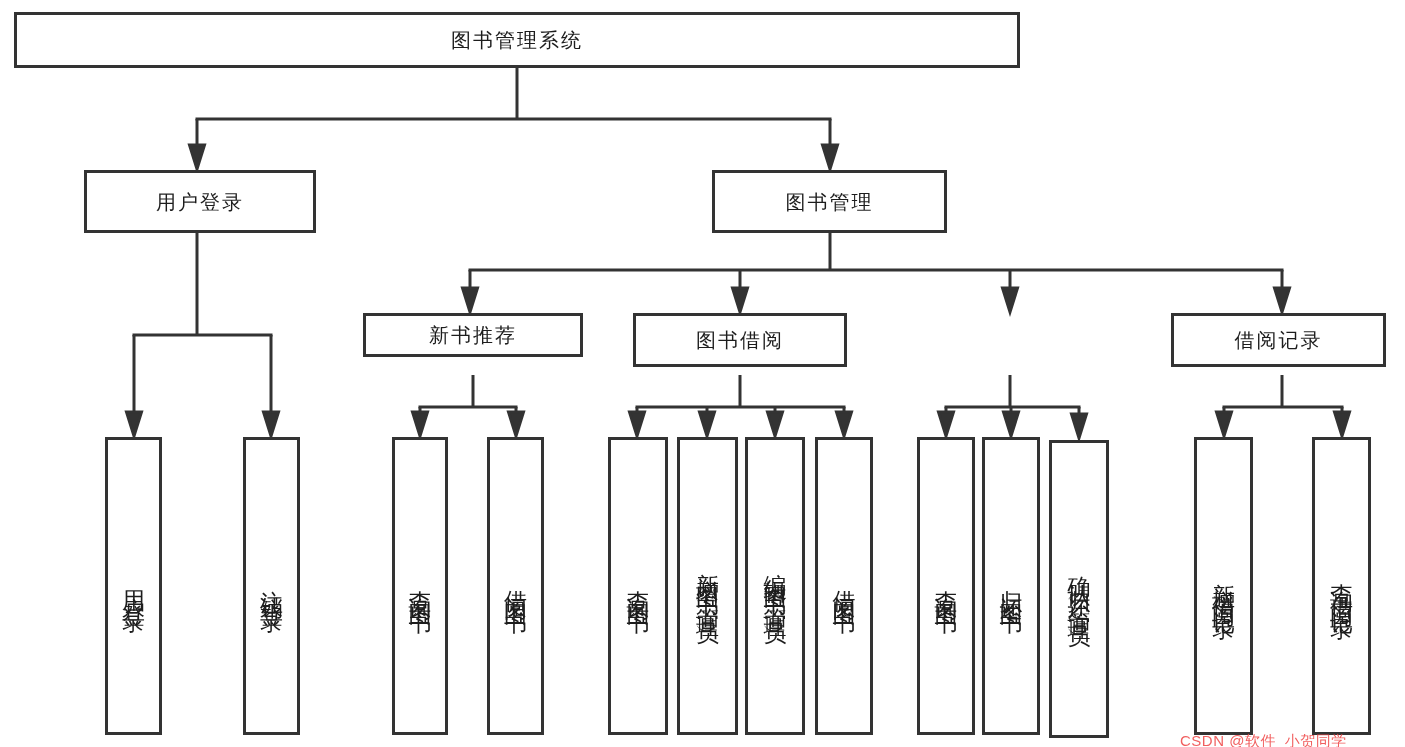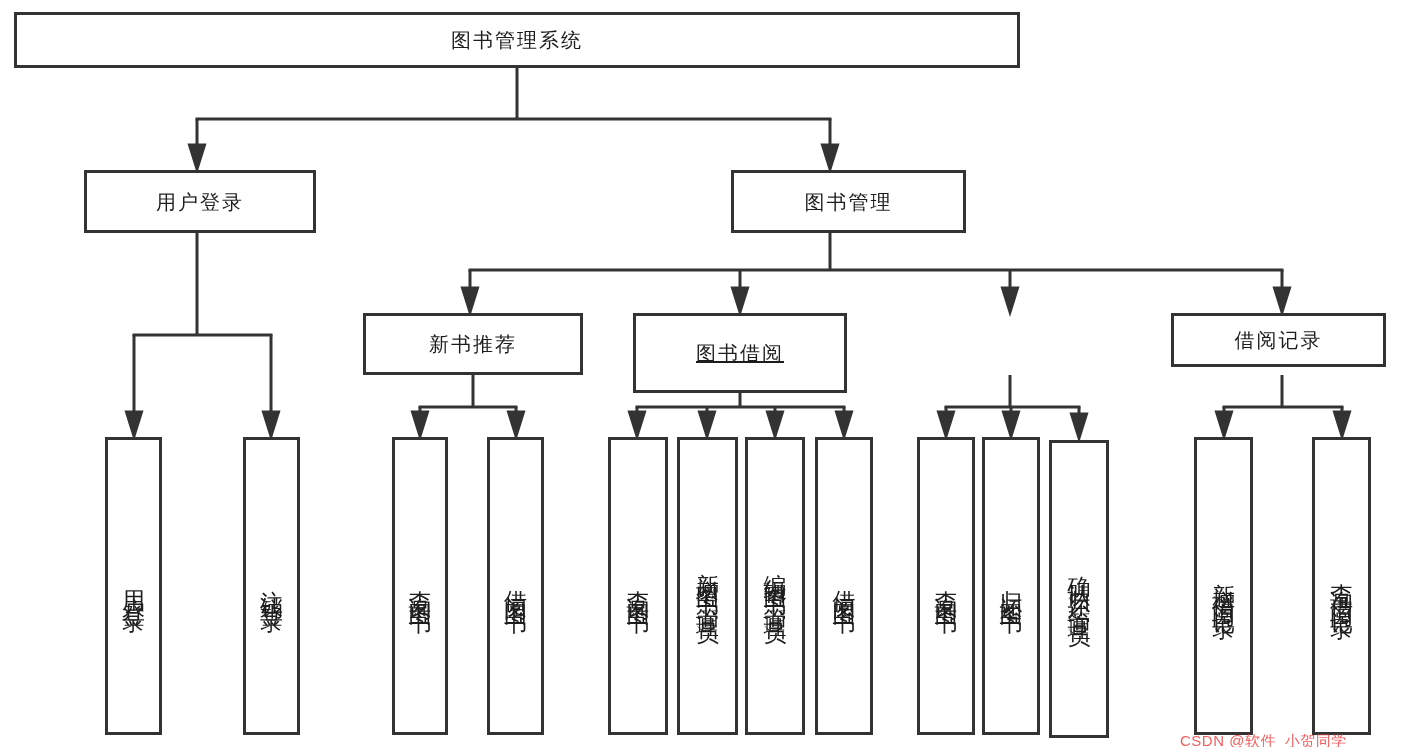--- a/index.html
+++ b/index.html
@@ -104,24 +104,24 @@
         <polygon points="1216.5,412 1231.5,412 1224,436"></polygon>
         <line x1="1342" y1="407" x2="1342" y2="414"></line>
         <polygon points="1334.5,412 1349.5,412 1342,436"></polygon>
       </g>
     </g>
   </svg>
 
   <div class="node h-node" style="left:14px;top:12px;width:1006px;height:56px;">图书管理系统</div>
 
   <div class="node h-node" style="left:84px;top:170px;width:232px;height:63px;">用户登录</div>
-  <div class="node h-node" style="left:712px;top:170px;width:235px;height:63px;margin-left:19px;">图书管理</div>
+  <div class="node h-node" style="left:712px;top:170px;width:235px;height:63px;">图书管理</div>
 
-  <div class="node h-node" style="left:363px;top:313px;width:220px;height:62px;">新书推荐</div>
-  <div class="node h-node" style="left:633px;top:313px;width:214px;height:80px;text-decoration:underline;">图书借阅</div>
+  <div class="node h-node" style="left:363px;top:313px;width:220px;height:44px;">新书推荐</div>
+  <div class="node h-node" style="left:633px;top:313px;width:214px;height:54px;">图书借阅</div>
   <div class="node h-node" style="left:1171px;top:313px;width:215px;height:54px;">借阅记录</div>
 
   <div class="node v-node" style="left:105px;top:437px;width:57px;height:298px;">用户登录</div>
   <div class="node v-node" style="left:243px;top:437px;width:57px;height:298px;">注销登录</div>
 
   <div class="node v-node" style="left:392px;top:437px;width:56px;height:298px;">查询图书</div>
   <div class="node v-node" style="left:487px;top:437px;width:57px;height:298px;">借阅图书</div>
 
   <div class="node v-node" style="left:608px;top:437px;width:60px;height:298px;">查询图书</div>
   <div class="node v-node" style="left:677px;top:437px;width:61px;height:298px;">新增图书（管理员）</div>

